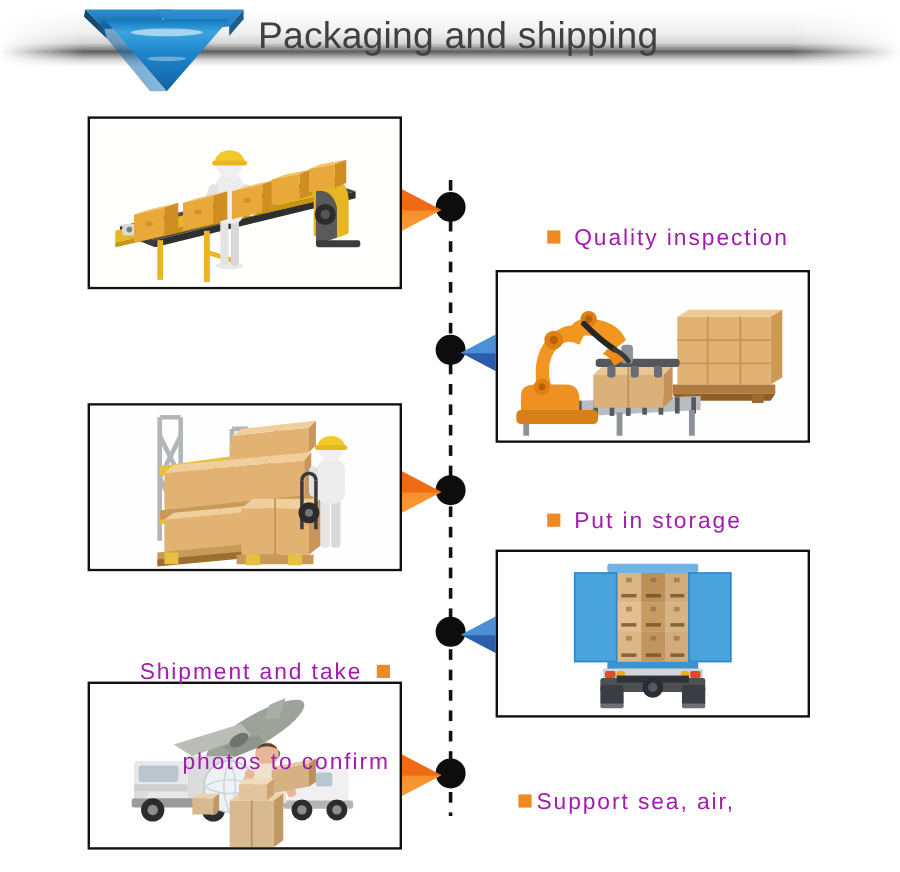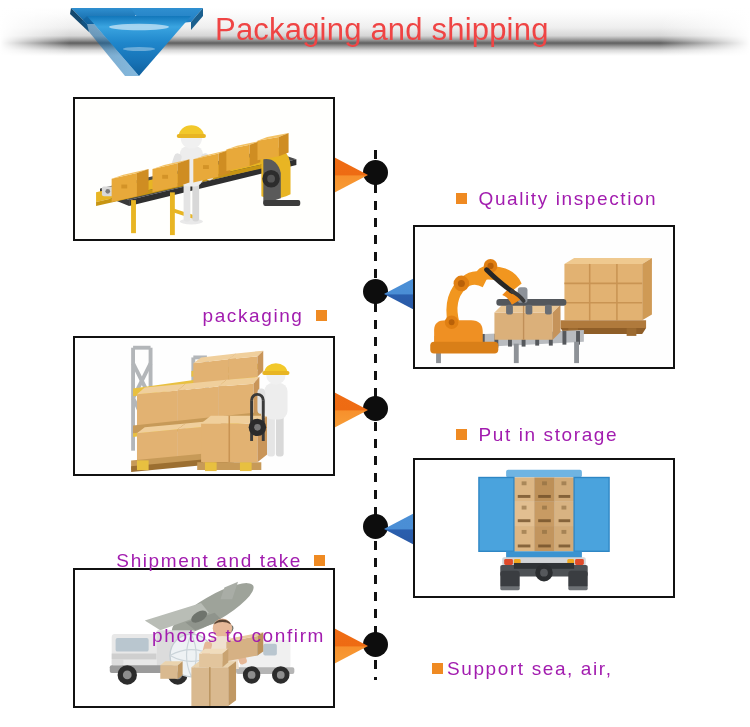--- a/index.html
+++ b/index.html
@@ -51,21 +51,21 @@
     background: linear-gradient(to left, #ffffff 0%, rgba(255,255,255,0) 100%);
   }
 
   .banner-title {
     position: absolute;
     left: 215px;
     top: 8px;
     font-size: 31px;
     font-weight: 400;
     letter-spacing: 0.2px;
-    color: #ef4444;
+    color: #404040;
     white-space: nowrap;
     line-height: 44px;
   }
 
   
   .logo {
     position: absolute;
     left: 65px;
     top: 2px;
     width: 145px;
@@ -615,23 +615,20 @@
         <polygon points="86,98 91,94 109,94 104,98" fill="#ead3ae"></polygon>
         <polygon points="104,98 109,94 109,108 104,112" fill="#c09863"></polygon>
       </g>
     </svg>
   </div>
 
   <div class="cap cap-right cap-quality">
     <span class="bullet"></span><span>Quality inspection</span>
   </div>
 
-  <div class="cap cap-left cap-packaging">
-    <span>packaging</span><span class="bullet"></span>
-  </div>
 
   <div class="cap cap-right cap-storage">
     <span class="bullet"></span><span>Put in storage</span>
   </div>
 
   <div class="cap cap-left cap-shipment">
     <span class="l1"><span>Shipment and take</span><span class="bullet"></span></span>
     <span class="l2">photos to confirm</span>
   </div>
 

